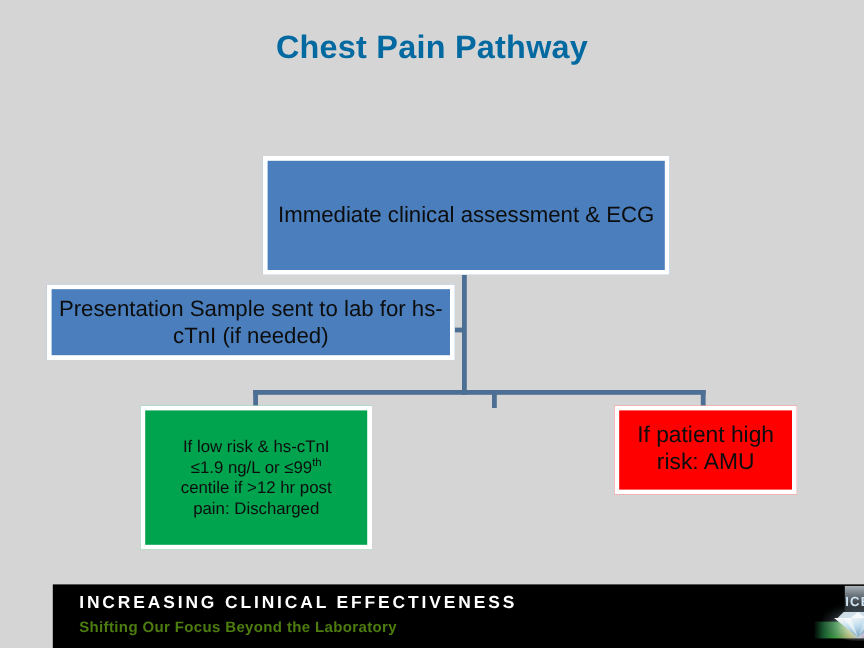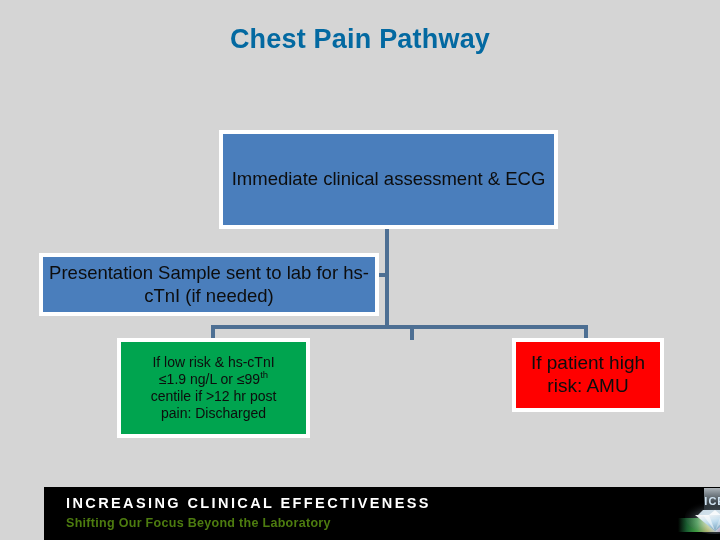--- a/index.html
+++ b/index.html
@@ -60,32 +60,32 @@
     top: 114px;
     width: 339px;
     height: 99px;
     background: #4a7ebc;
     font-size: 18.5px;
     margin-top: 16px;
   }
 
   #node-presentation {
     left: 39px;
-    top: 253px;
+    top: 237px;
     width: 340px;
     height: 63px;
     background: #4a7ebc;
     font-size: 18.5px;
   }
 
   #node-low-risk {
     left: 117px;
     top: 338px;
     width: 193px;
-    height: 100px;
+    height: 120px;
     background: #00a44f;
     font-size: 14px;
   }
 
   #node-cdu {
     left: 333px;
     top: 338px;
     width: 158px;
     height: 100px;
     background: #ffc000;

